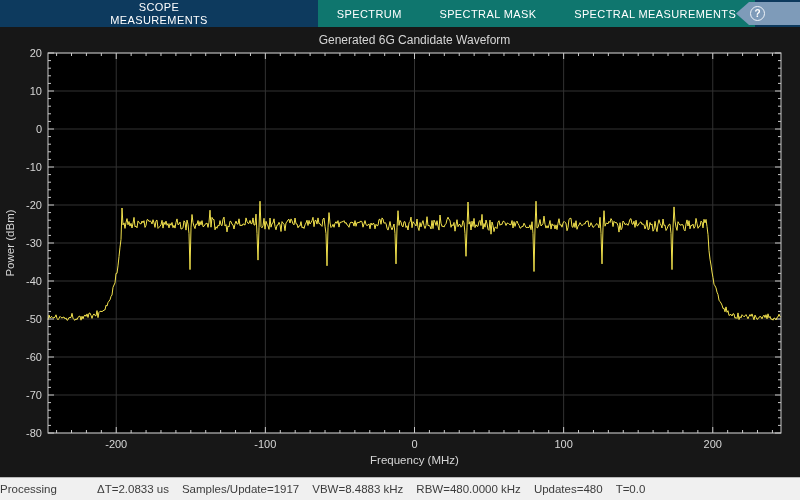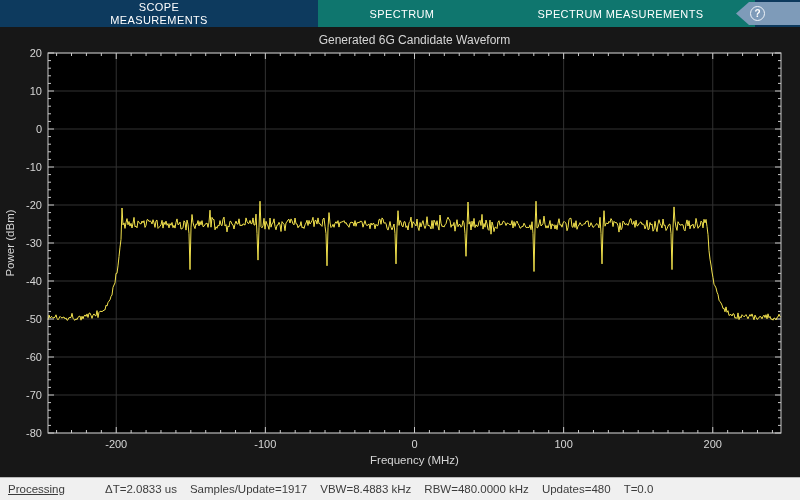--- a/index.html
+++ b/index.html
@@ -25,37 +25,38 @@
                  color:#ffffff; font-size:10px; font-weight:bold; line-height:1; }
 
   
   .scope { flex:1 1 auto; position:relative; background:#171717;padding-left:37px; }
   .scope svg { position:absolute; left:0; top:0; }
 
   
   .statusbar { height:23px; flex:0 0 23px; background:#f0f0f0; border-top:1px solid #b9b9b9;
                display:flex; align-items:center; color:#3c3c3c; font-size:11.5px;
                white-space:nowrap; overflow:hidden; }
-  .status-state { margin-left:8px; width:97px; flex:0 0 97px;text-decoration:underline; }
+  .status-state { margin-left:0; width:97px; flex:0 0 97px; }
   .status-metrics { display:flex; }
   .status-metrics span { margin-right:13px; }
 </style>
 </head>
 <body>
 
 <div class="app">
 
   <div class="toolbar">
     <div class="tab-group dark" id="tabs-dark">
         <div class="tab">SCOPE</div>
         <div class="tab">MEASUREMENTS</div>
       </div>
     <div class="tab-group blue" id="tabs-blue">
         <div class="tab">SPECTRUM</div>
-        <div class="tab">SPECTRUM MEASUREMENTS</div>
+        <div class="tab">SPECTRAL MASK</div>
+        <div class="tab">SPECTRAL MEASUREMENTS</div>
       </div>
     <div class="help-btn">
       <div class="help-circle">?</div>
     </div>
   </div>
 
   <div class="scope">
     <svg id="spectrum-svg" width="800" height="450" viewBox="0 0 800 450">
         <rect x="48" y="26" width="733" height="380" fill="#000000"></rect>
         <line x1="116.24153645833331" y1="26" x2="116.24153645833331" y2="406" stroke="#323232" stroke-width="1"></line>

